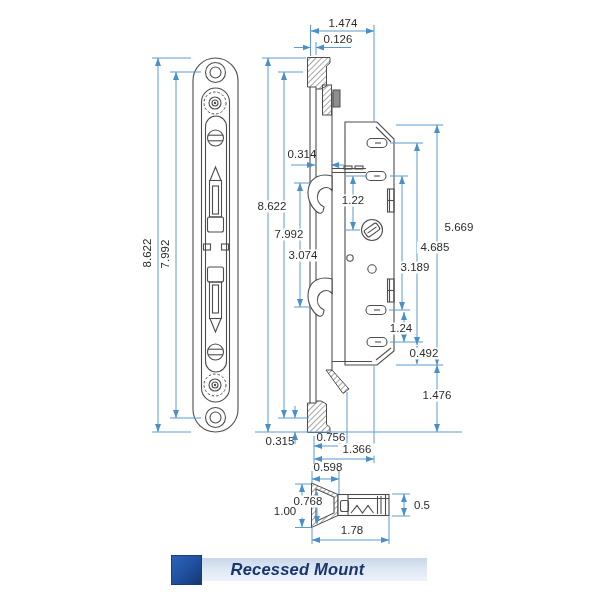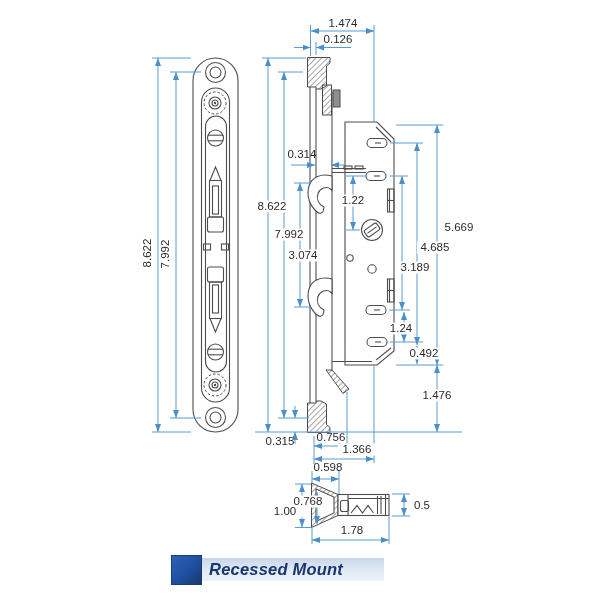--- a/index.html
+++ b/index.html
@@ -11,21 +11,21 @@
   .pw{stroke:#4d4d4d;stroke-width:1.1;fill:#ffffff;}
   .ph{stroke:#4d4d4d;stroke-width:1;fill:url(#hatch);}
   .pg{stroke:#4d4d4d;stroke-width:1;fill:#8f8f8f;}
   .dot{stroke:#4d4d4d;stroke-width:1;fill:none;stroke-dasharray:2.5 2;}
   .d,.e{stroke:#5b9bd5;stroke-width:1;fill:none;}
   .bgl{fill:#ffffff;stroke:none;}
   .banner{position:absolute;left:0;top:0;}
   .banner-square{position:absolute;left:171px;top:555px;width:31px;height:30px;
       background:linear-gradient(135deg,#2e62b5 0%,#1f4e9e 55%,#16386f 100%);
       border:1px solid #163d7d;box-sizing:border-box;}
-  .banner-bar{position:absolute;left:202px;top:558px;width:182px;height:23px;
+  .banner-bar{position:absolute;left:202px;top:558px;width:225px;height:23px;
       background:linear-gradient(180deg,#c9d6e9 0%,#dde7f3 45%,#eef3fa 100%);
       display:flex;align-items:center;justify-content:center;}
   .banner-bar span{font-size:16.5px;font-weight:bold;font-style:italic;color:#17356e;
       margin-right:34px;letter-spacing:.2px;}
 </style>
 </head>
 <body>
 
 <div class="screen">
 <svg width="600" height="600" viewBox="0 0 600 600">

